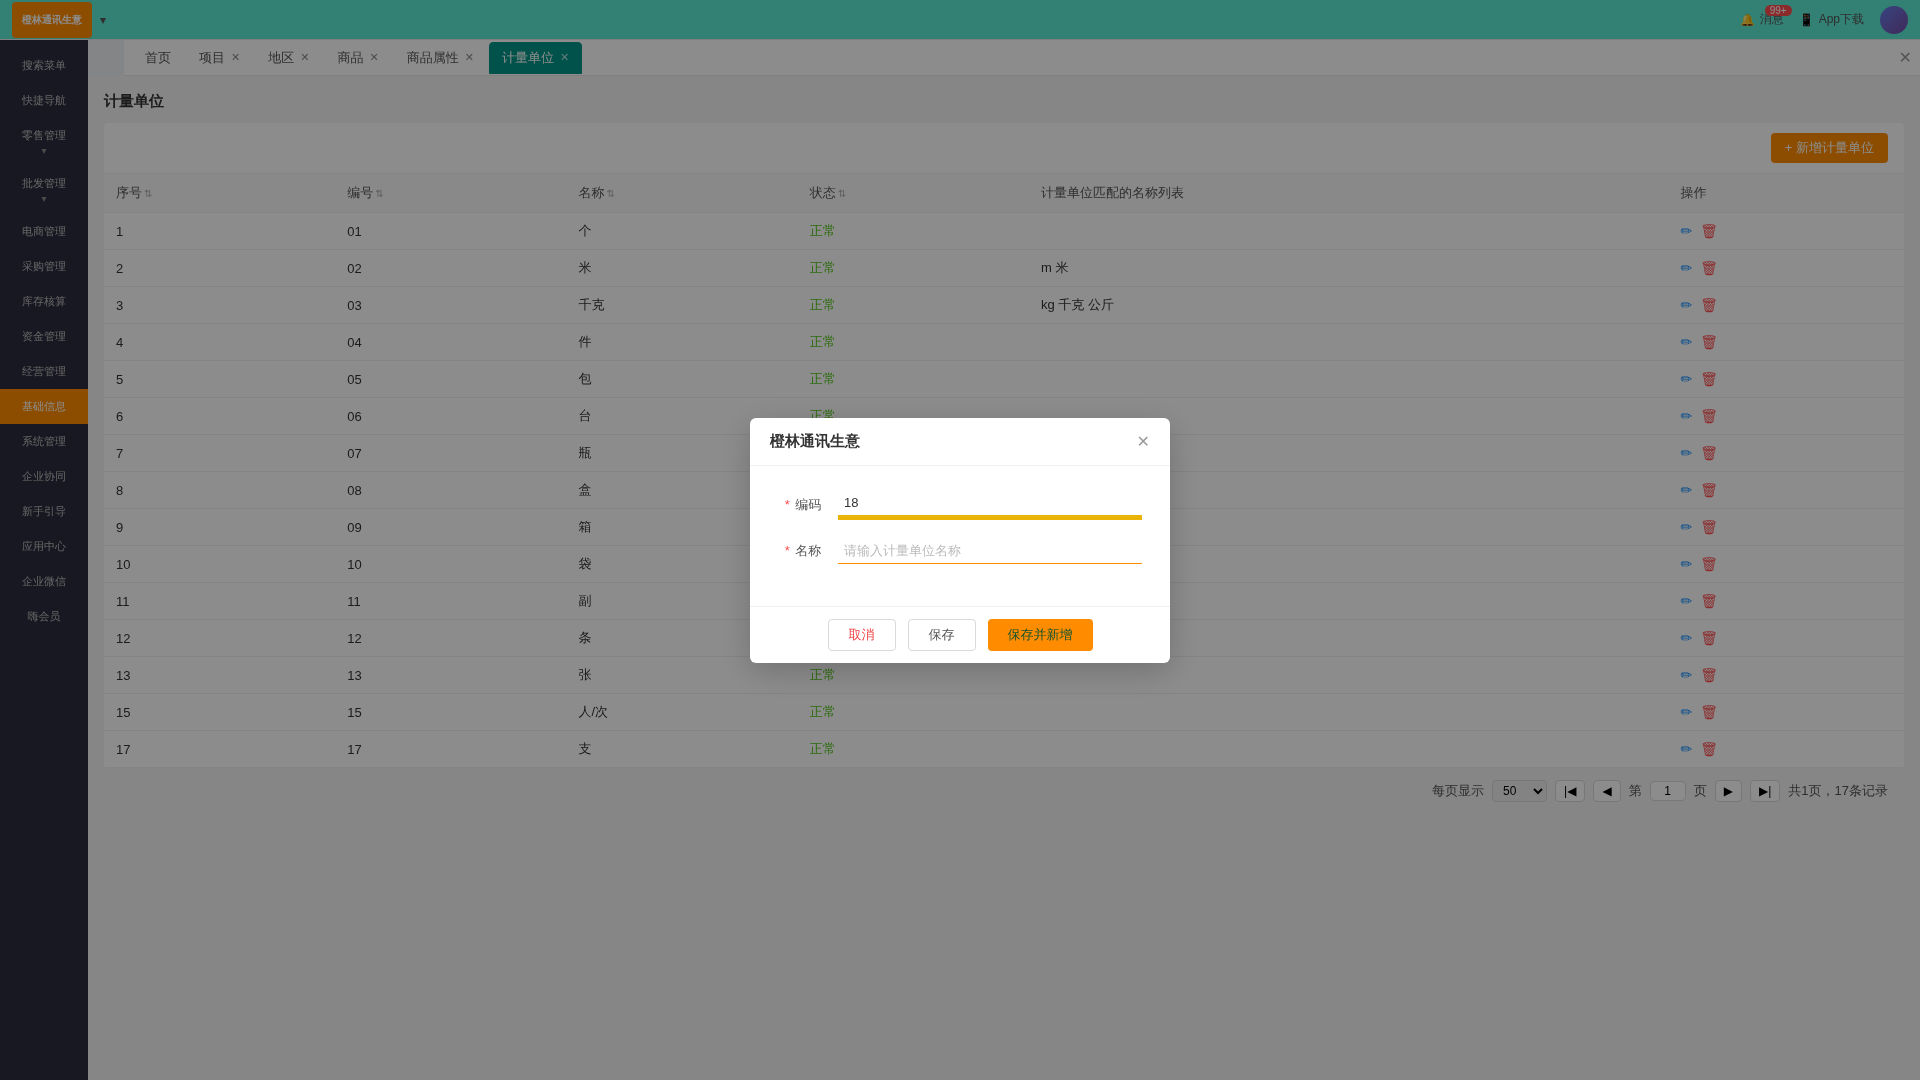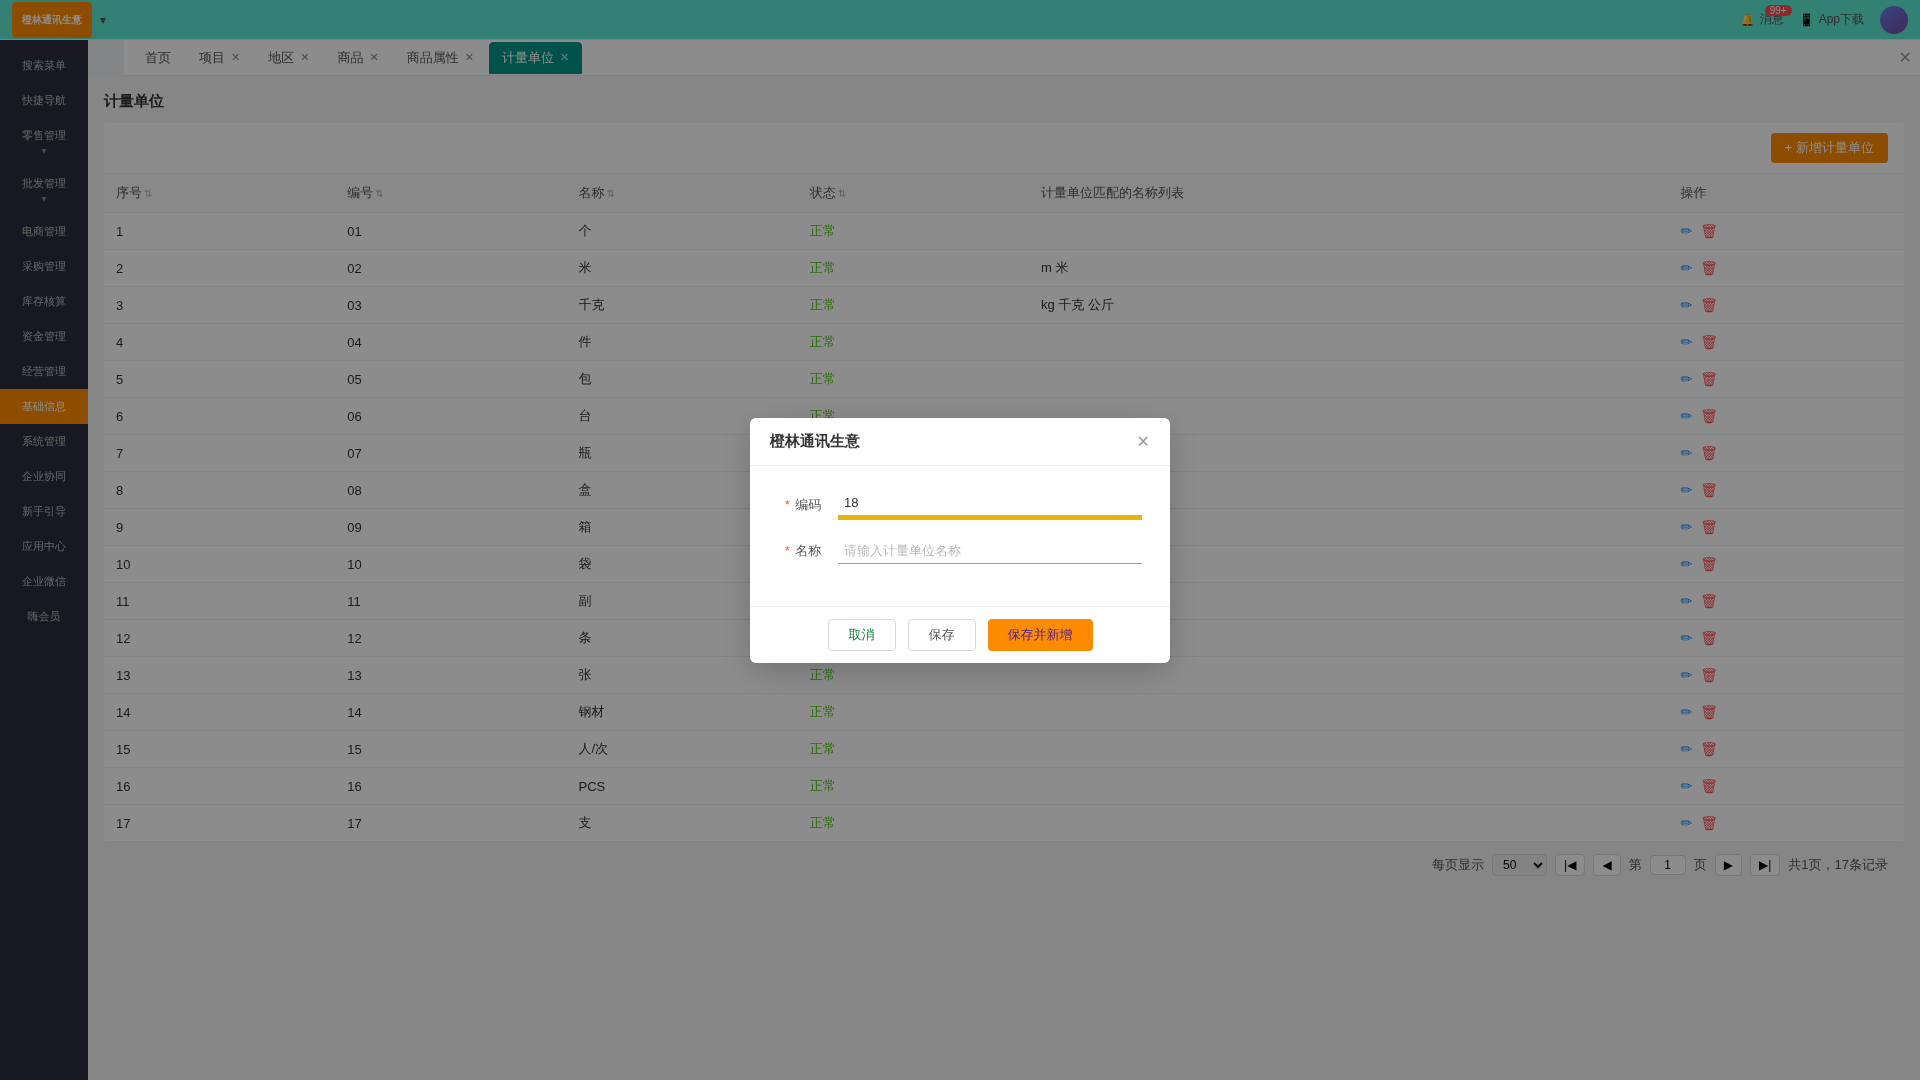--- a/index.html
+++ b/index.html
@@ -129,23 +129,23 @@
     .modal-title { font-size: 15px; font-weight: bold; color: #333; }
     .modal-close { cursor: pointer; color: #999; font-size: 16px; }
     .modal-body { padding: 24px 28px; }
     .form-row { display: flex; align-items: center; margin-bottom: 18px; gap: 10px; }
     .form-label { width: 50px; text-align: center; font-size: 13px; color: #555; flex-shrink: 0; }
     .form-label .required { color: #ff4d4f; margin-right: 2px; }
     .form-input { flex: 1; border: none; border-bottom: 5px solid #eab308; padding: 5px 6px; font-size: 13px; outline: none; color: #333; }
     .form-input.active-border { border-bottom: 1px solid #ff8c00; }
     .form-input::placeholder { color: #bbb; }
     .modal-footer { padding: 12px 20px; display: flex; justify-content: center; gap: 12px; border-top: 1px solid #f0f0f0; }
-    .btn-cancel { padding: 6px 20px; border: 1px solid #d9d9d9; background: #fff; border-radius: 4px; cursor: pointer; font-size: 13px; color: #15803d; }
+    .btn-cancel { padding: 6px 20px; border: 1px solid #d9d9d9; background: #fff; border-radius: 4px; cursor: pointer; font-size: 13px; color: #ef4444; }
     .btn-save { padding: 6px 20px; border: 1px solid #d9d9d9; background: #fff; border-radius: 4px; cursor: pointer; font-size: 13px; color: #555; }
-    .btn-save-new { padding: 6px 20px; border: none; background: #ff8c00; color: #4c1d95; border-radius: 4px; cursor: pointer; font-size: 13px; }
+    .btn-save-new { padding: 6px 20px; border: none; background: #ff8c00; color: #14532d; border-radius: 4px; cursor: pointer; font-size: 13px; }
   </style>
 </head>
 <body>
 
 <div class="header">
   <div class="header-left">
     <div class="logo-box">
       <span style="font-size:10px;">橙林通讯生意</span>
     </div>
     <div class="header-dropdown">
@@ -432,49 +432,23 @@
     <td><span class="status-normal">正常</span></td>
     <td></td>
     <td>
       <div class="action-btns">
         <span class="edit-icon">✏</span>
         <span class="delete-icon">🗑</span>
       </div>
     </td>
   </tr>
               <tr>
-    <td>14</td>
-    <td>14</td>
-    <td>钢材</td>
-    <td><span class="status-normal">正常</span></td>
-    <td></td>
-    <td>
-      <div class="action-btns">
-        <span class="edit-icon">✏</span>
-        <span class="delete-icon">🗑</span>
-      </div>
-    </td>
-  </tr>
-              <tr>
     <td>15</td>
     <td>15</td>
     <td>人/次</td>
-    <td><span class="status-normal">正常</span></td>
-    <td></td>
-    <td>
-      <div class="action-btns">
-        <span class="edit-icon">✏</span>
-        <span class="delete-icon">🗑</span>
-      </div>
-    </td>
-  </tr>
-              <tr>
-    <td>16</td>
-    <td>16</td>
-    <td>PCS</td>
     <td><span class="status-normal">正常</span></td>
     <td></td>
     <td>
       <div class="action-btns">
         <span class="edit-icon">✏</span>
         <span class="delete-icon">🗑</span>
       </div>
     </td>
   </tr>
               <tr>

